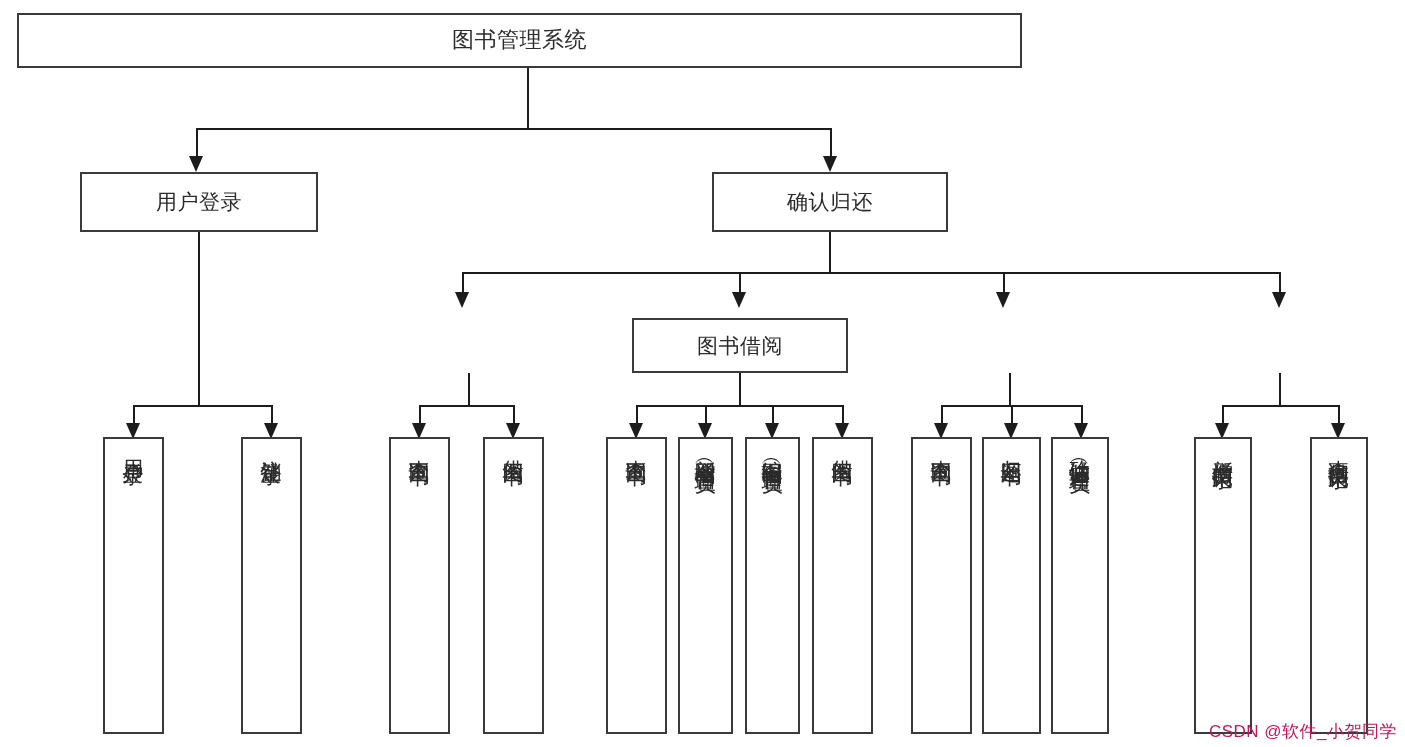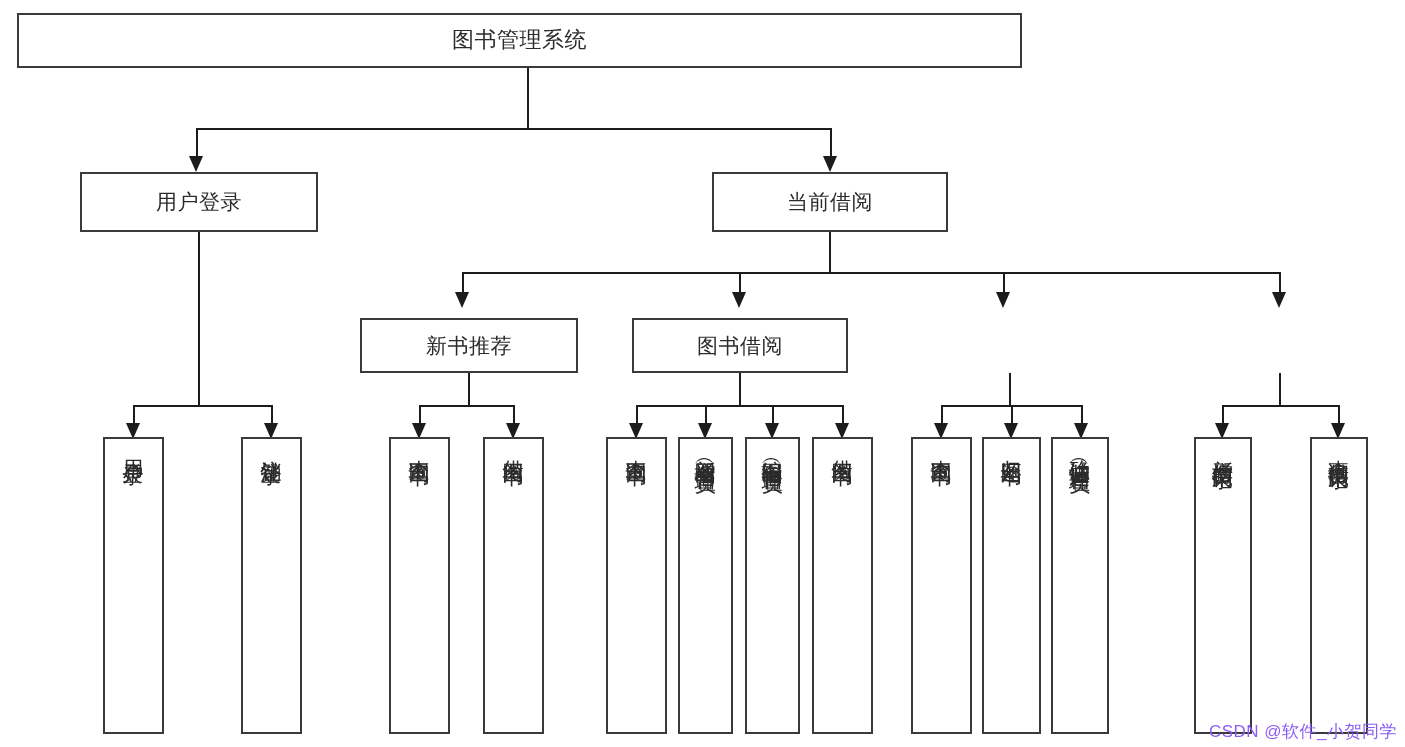--- a/index.html
+++ b/index.html
@@ -69,21 +69,21 @@
     border-left: 7px solid transparent;
     border-right: 7px solid transparent;
     border-top: 16px solid #1c1c1c;
   }
   
   #watermark {
     position: absolute;
     right: 8px;
     bottom: 4px;
     font-size: 17px;
-    color: #8b5cf6;
+    color: #be185d;
     letter-spacing: 0.5px;
     white-space: nowrap;
     pointer-events: none;
   }
 </style>
 </head>
 <body>
 
 <div id="canvas">
 
@@ -97,44 +97,41 @@
 
   <div class="vline" style="left:196px; top:128px; height:30px;"></div>
   <div class="arrow" style="left:189px; top:156px;"></div>
   <div class="vline" style="left:830px; top:128px; height:30px;"></div>
   <div class="arrow" style="left:823px; top:156px;"></div>
 
   <div class="node horiz" style="left:80px; top:172px; width:238px; height:60px;">
     <span>用户登录</span>
   </div>
   <div class="node horiz" style="left:712px; top:172px; width:236px; height:60px;">
-    <span>当前借阅</span>
+    <span>确认归还</span>
   </div>
 
   <div class="vline" style="left:198px; top:232px; height:173px;"></div>
   <div class="hline" style="left:133px; top:405px; width:138px;"></div>
   <div class="vline" style="left:133px; top:405px; height:20px;"></div>
   <div class="arrow" style="left:126px; top:423px;"></div>
   <div class="vline" style="left:271px; top:405px; height:20px;"></div>
   <div class="arrow" style="left:264px; top:423px;"></div>
 
   <div class="vline" style="left:829px; top:232px; height:40px;"></div>
   <div class="hline" style="left:462px; top:272px; width:817px;"></div>
   <div class="vline" style="left:462px; top:272px; height:22px;"></div>
   <div class="arrow" style="left:455px; top:292px;"></div>
   <div class="vline" style="left:739px; top:272px; height:22px;"></div>
   <div class="arrow" style="left:732px; top:292px;"></div>
   <div class="vline" style="left:1003px; top:272px; height:22px;"></div>
   <div class="arrow" style="left:996px; top:292px;"></div>
   <div class="vline" style="left:1279px; top:272px; height:22px;"></div>
   <div class="arrow" style="left:1272px; top:292px;"></div>
 
-  <div class="node horiz" style="left:360px; top:318px; width:218px; height:55px;">
-    <span>新书推荐</span>
-  </div>
   <div class="node horiz" style="left:632px; top:318px; width:216px; height:55px;text-align:center;">
     <span>图书借阅</span>
   </div>
 
   <div class="vline" style="left:468px; top:373px; height:32px;"></div>
   <div class="hline" style="left:419px; top:405px; width:94px;"></div>
   <div class="vline" style="left:419px; top:405px; height:20px;"></div>
   <div class="arrow" style="left:412px; top:423px;"></div>
   <div class="vline" style="left:513px; top:405px; height:20px;"></div>
   <div class="arrow" style="left:506px; top:423px;"></div>

